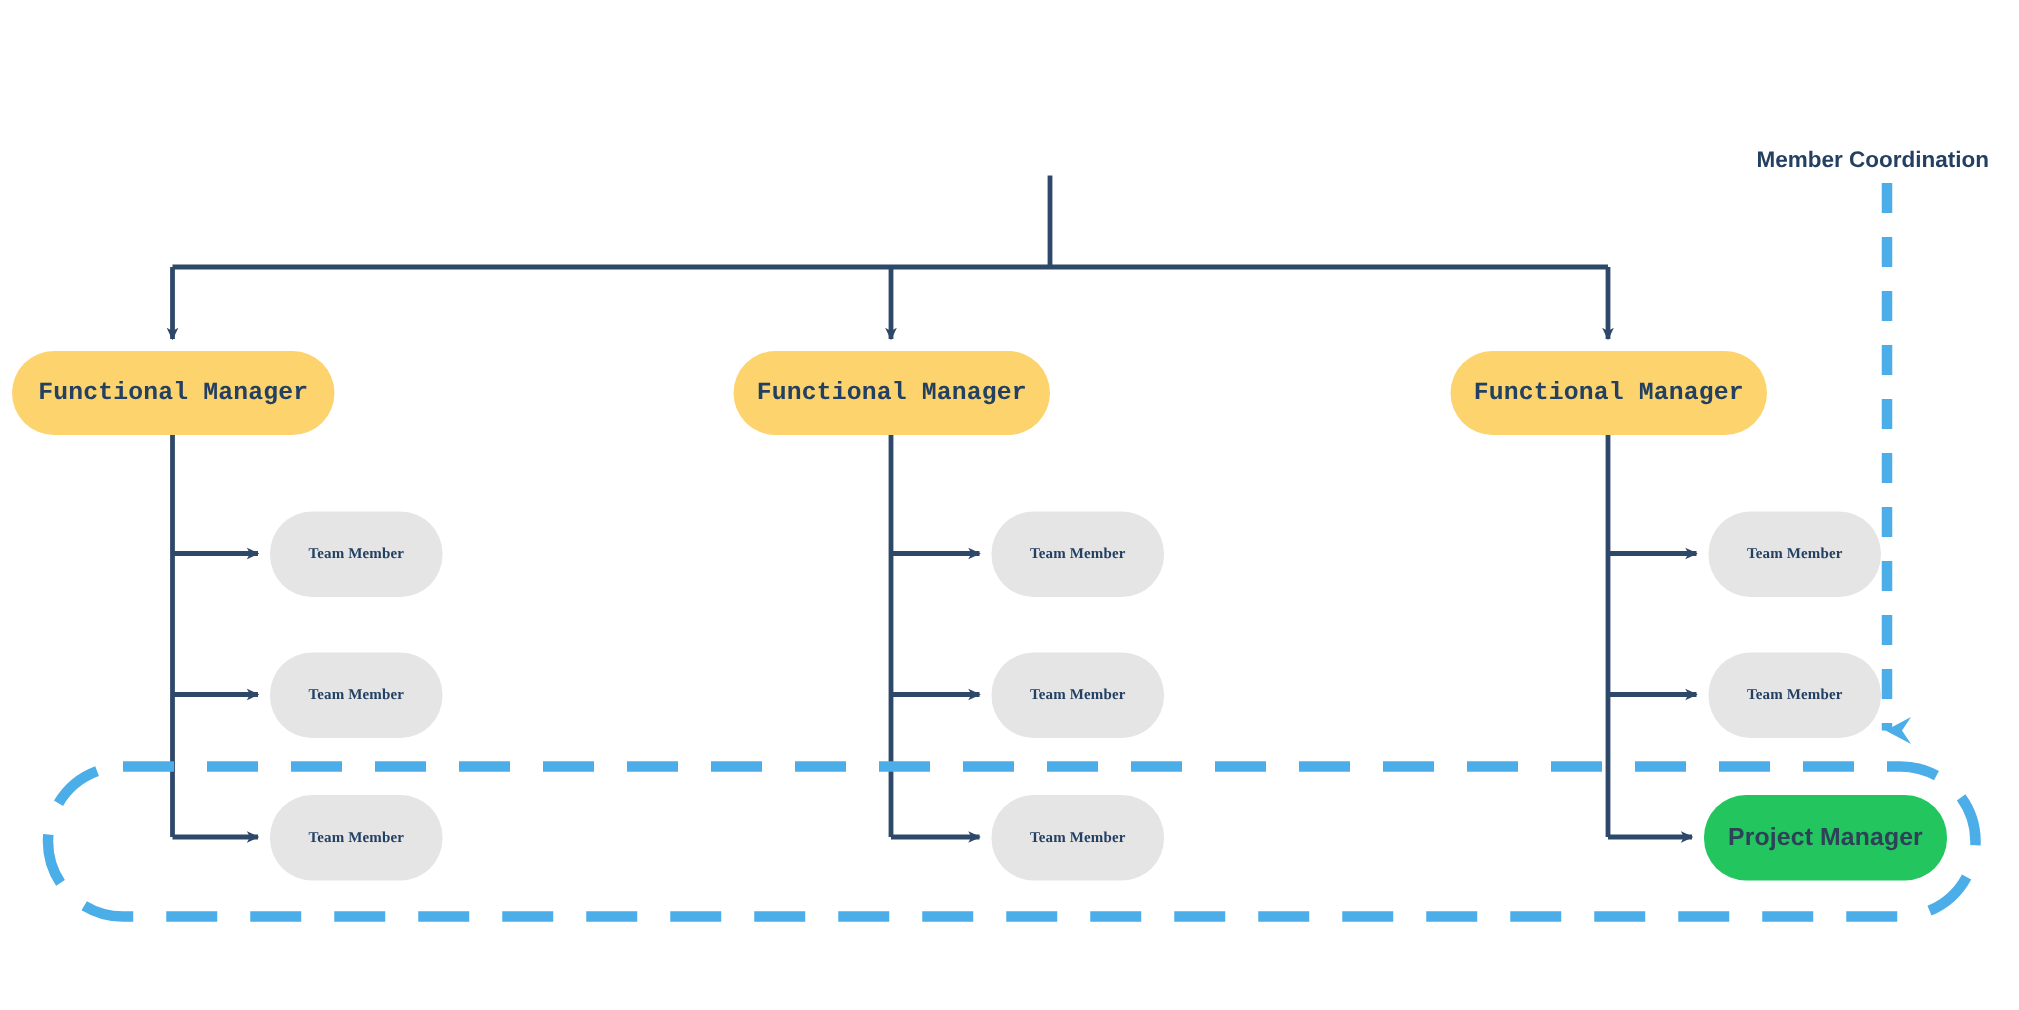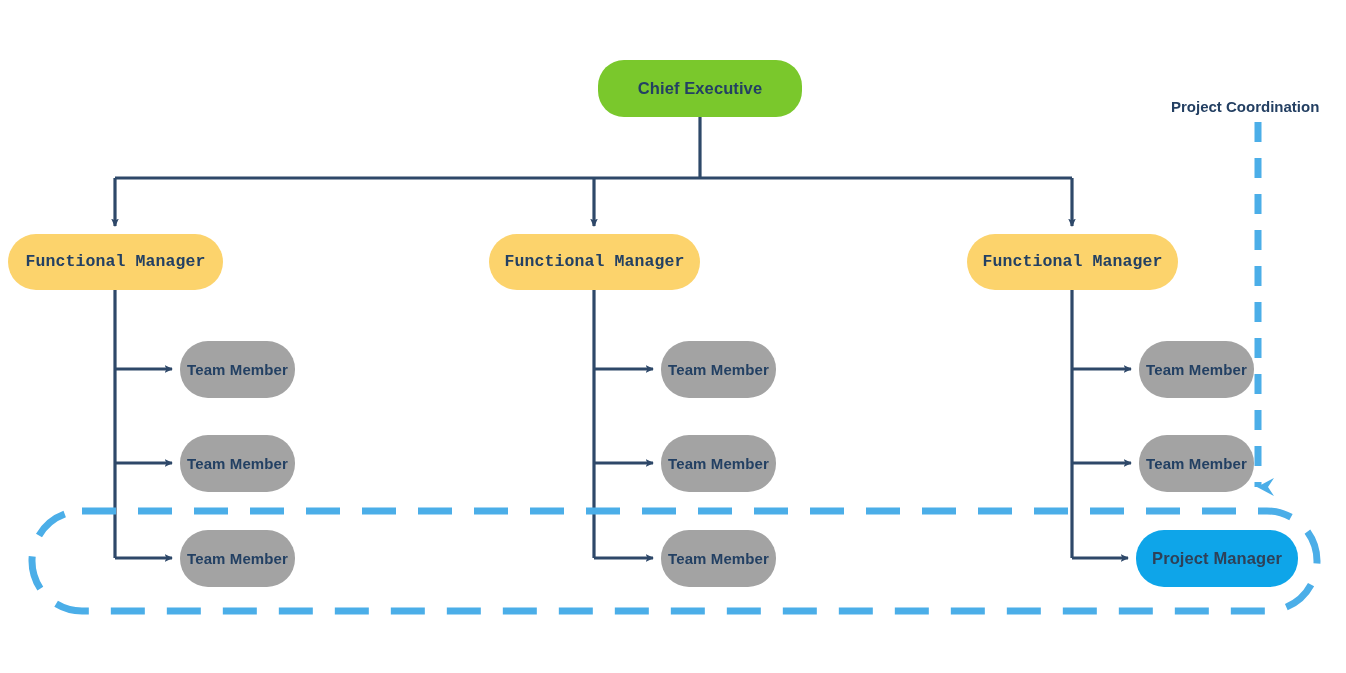--- a/index.html
+++ b/index.html
@@ -42,26 +42,27 @@
     border-radius: 26px;
     font-size: 16.5px;
   }
   .node-fm {
     background: #FCD36C;
     border-radius: 28px;
     font-size: 16.5px;
     font-family: Liberation Mono, monospace;
   }
   .node-tm {
-    background: #a3a3a3;
+    background: #e5e5e5;
     border-radius: 28px;
-    font-size: 15px;
+    font-size: 10px;
+    font-family: Liberation Serif, serif;
   }
   .node-pm {
-    background: #0ea5e9;
+    background: #22c55e;
     border-radius: 28px;
     font-size: 16.5px;
     color: #2E4158;
   }
   .caption {
     position: absolute;
     color: #233F62;
     font-size: 15px;
     font-weight: bold;
     white-space: nowrap;
@@ -104,23 +105,22 @@
     <path d="M1072,290 L1072,558" stroke="#2E4869" stroke-width="3.2" fill="none"></path>
     <path d="M1072,369 L1131,369" stroke="#2E4869" stroke-width="3.2" fill="none" marker-end="url(#arrowDark)"></path>
     <path d="M1072,463 L1131,463" stroke="#2E4869" stroke-width="3.2" fill="none" marker-end="url(#arrowDark)"></path>
     <path d="M1072,558 L1128,558" stroke="#2E4869" stroke-width="3.2" fill="none" marker-end="url(#arrowDark)"></path>
 
     <path d="M1258,122 L1258,487" stroke="#4BAEE8" stroke-width="7" stroke-linecap="butt" stroke-dasharray="20 16" fill="none" marker-end="url(#arrowBlue)"></path>
 
     <rect x="32" y="511" width="1285" height="100" rx="50" ry="50" fill="none" stroke="#4BAEE8" stroke-width="7" stroke-dasharray="34 22" stroke-linecap="butt"></rect>
   </svg>
 
-  <div class="caption" style="left:1171px; top:98px;">Project Coordination</div>
+  <div class="caption" style="left:1171px; top:98px;">Member Coordination</div>
 
-  <div class="node node-exec" style="left:598px; top:60px; width:204px; height:57px;">Chief Executive</div>
 
   <div class="node node-fm" style="left:8px; top:234px; width:215px; height:56px;">Functional Manager</div>
   <div class="node node-fm" style="left:489px; top:234px; width:211px; height:56px;">Functional Manager</div>
   <div class="node node-fm" style="left:967px; top:234px; width:211px; height:56px;">Functional Manager</div>
 
   <div class="node node-tm" style="left:180px; top:341px; width:115px; height:57px;">Team Member</div>
   <div class="node node-tm" style="left:180px; top:435px; width:115px; height:57px;">Team Member</div>
   <div class="node node-tm" style="left:180px; top:530px; width:115px; height:57px;">Team Member</div>
 
   <div class="node node-tm" style="left:661px; top:341px; width:115px; height:57px;">Team Member</div>

